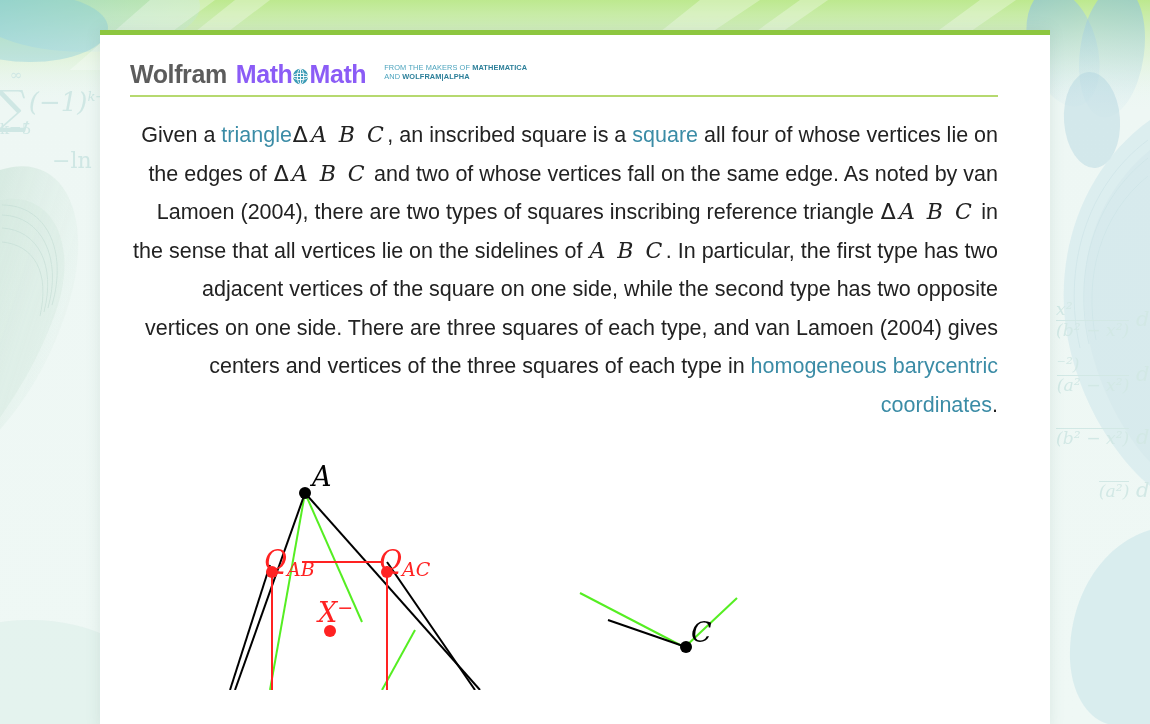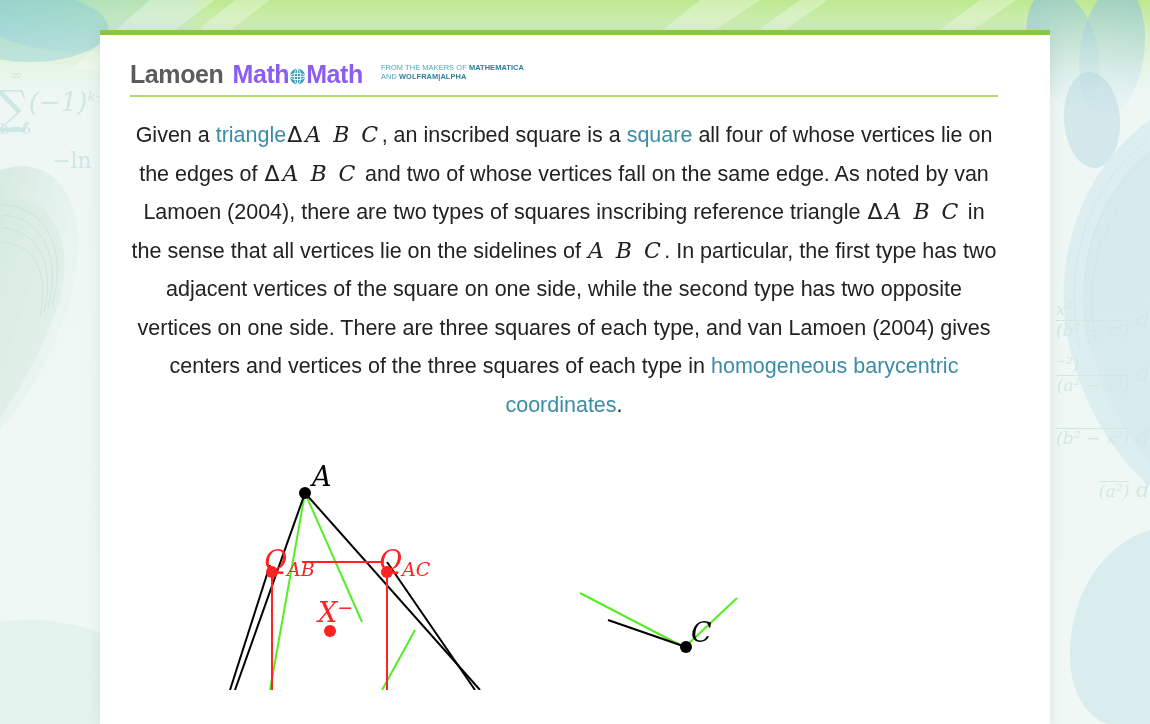--- a/index.html
+++ b/index.html
@@ -154,21 +154,21 @@
     width: 868px;
   }
 
   
   #article-body {
     margin-top: 19px;
     font-size: 21.5px;
     line-height: 38.5px;
     color: #222222;
     width: 868px;
-    text-align: center;
+    text-align: right;
   }
   #article-body a,
   .link {
     color: #3b8ca6;
     text-decoration: none;
     cursor: pointer;
   }
   .mathlabel {
     font-family: "DejaVu Serif", serif;
     font-style: italic;
@@ -296,21 +296,21 @@
     <span>d x</span>
   </div>
 </div>
 
 <div id="content-card">
   <div id="card-accent-bar"></div>
 
   <div id="card-inner">
 
     <div id="site-logo">
-      <span id="logo-wolfram">Lamoen</span>
+      <span id="logo-wolfram">Wolfram</span>
       <span id="logo-mathworld">
         <span>Math</span>
           <span id="logo-globe-icon">
           <svg viewBox="0 0 20 20" width="17" height="17" aria-hidden="true">
             <circle cx="10" cy="10" r="9" fill="#3a9bb5"></circle>
             <g stroke="#ffffff" stroke-width="1.1" fill="none">
               <ellipse cx="10" cy="10" rx="9" ry="3.7"></ellipse>
               <ellipse cx="10" cy="10" rx="3.7" ry="9"></ellipse>
               <line x1="1" y1="10" x2="19" y2="10"></line>
               <line x1="10" y1="1" x2="10" y2="19"></line>

